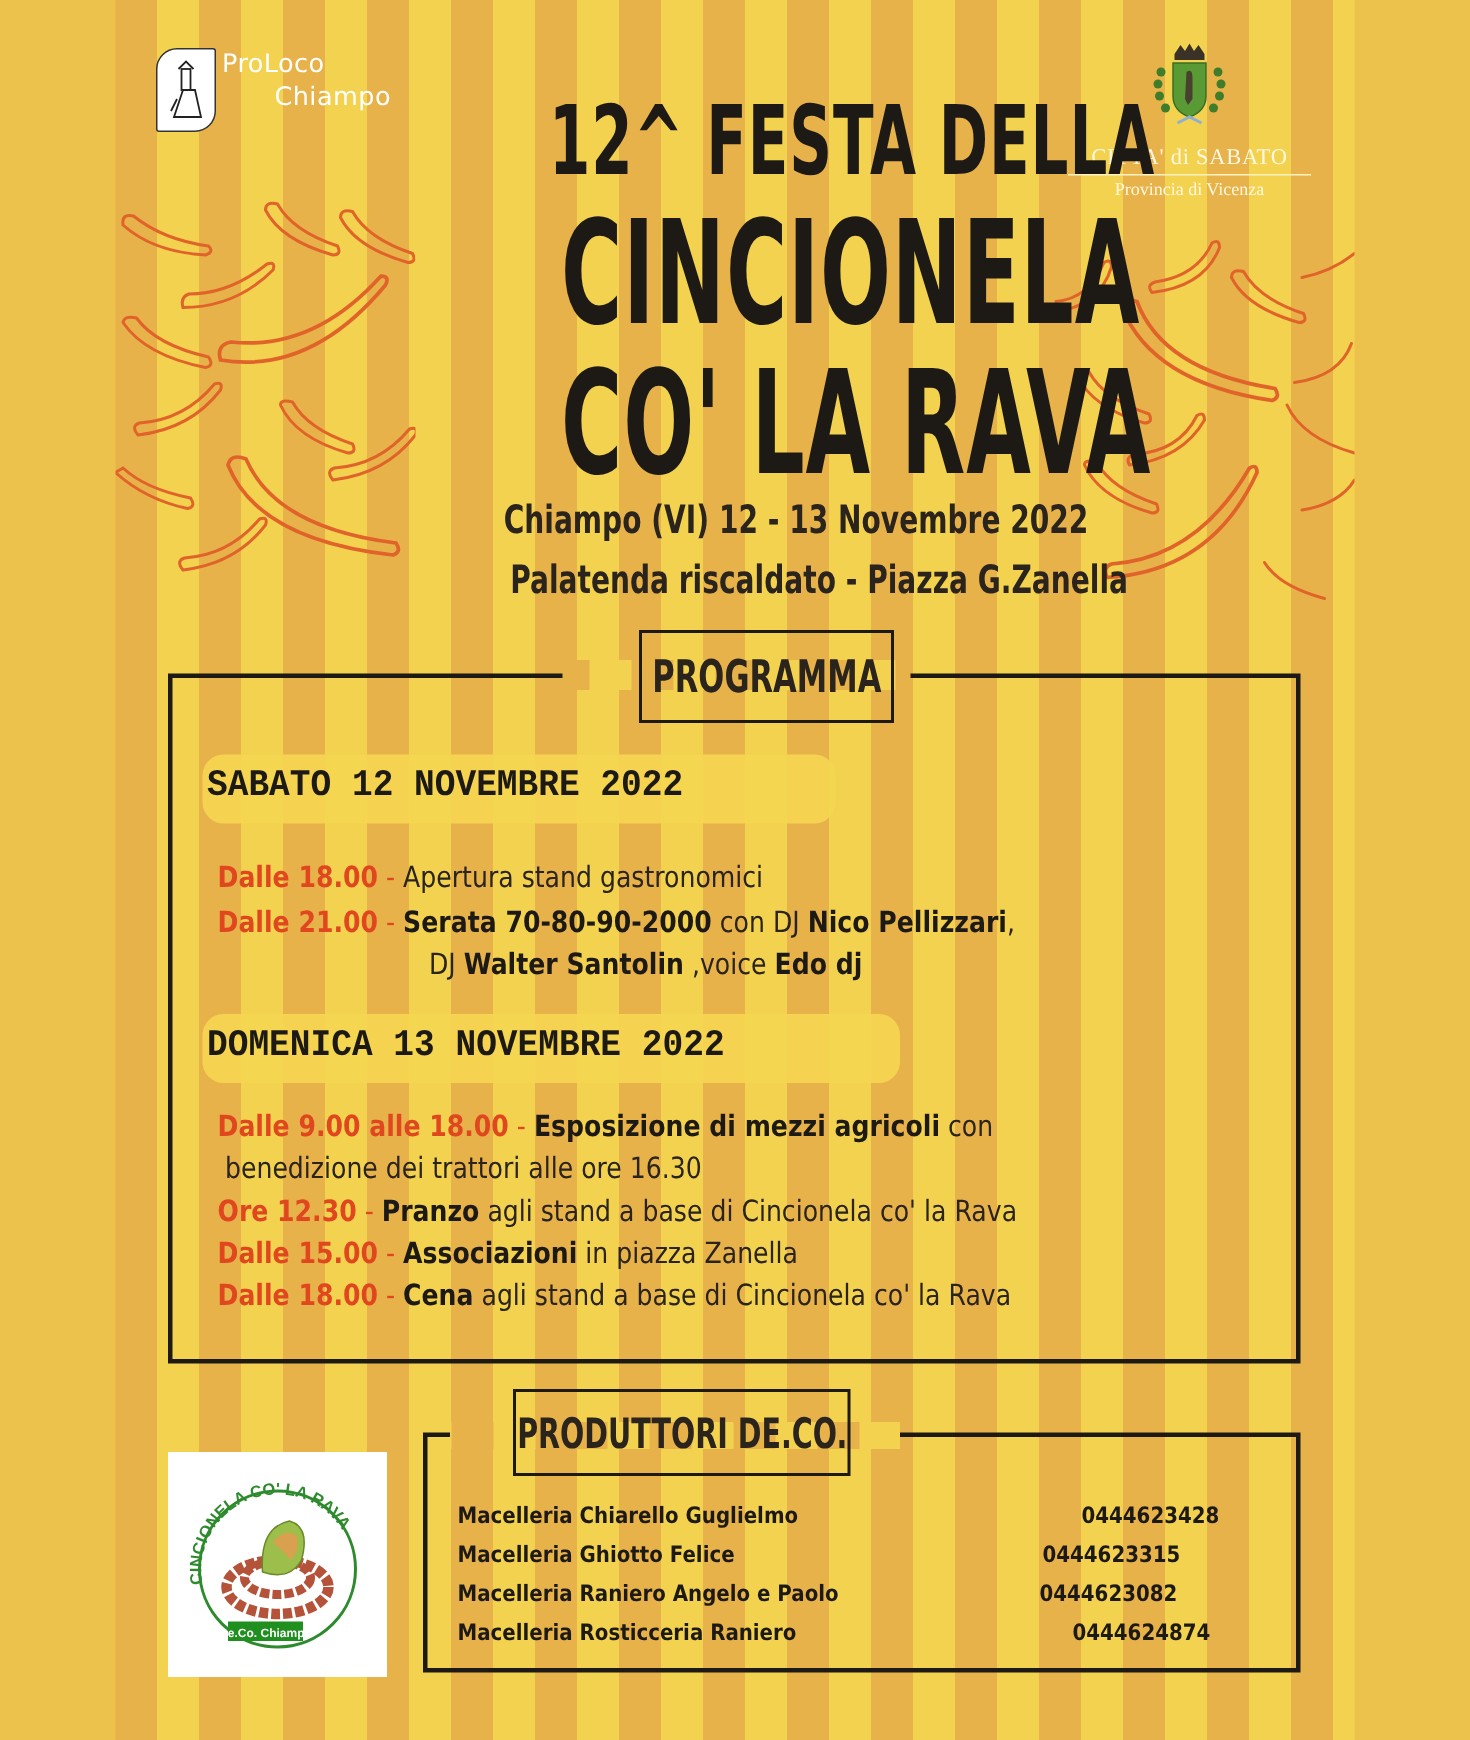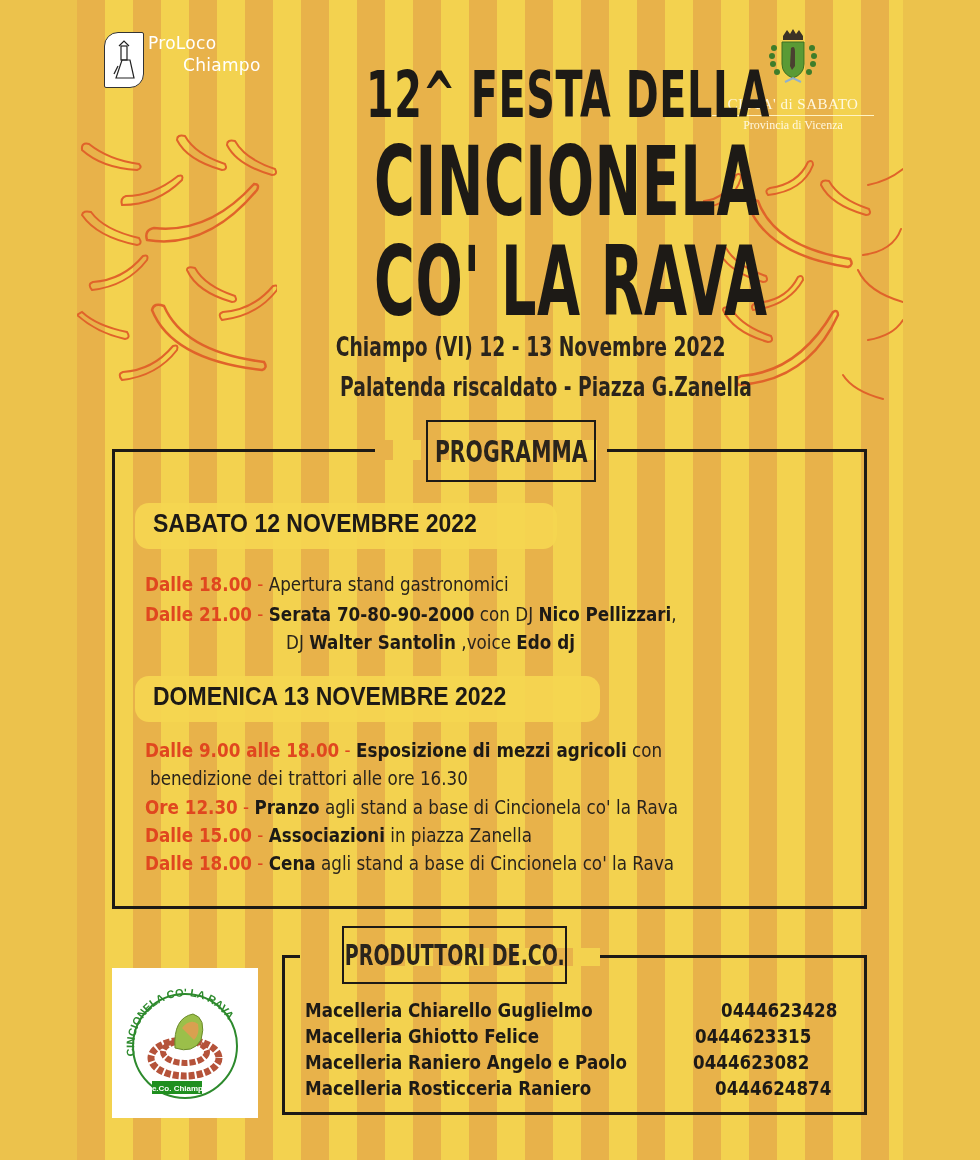--- a/index.html
+++ b/index.html
@@ -50,34 +50,34 @@
   .label-box {
     border: 2.5px solid #1d1a16; display: flex; align-items: center; justify-content: center;
     font-family: "DejaVu Sans", sans-serif; font-weight: bold; color: #2a241c;
   }
   .label-box span { display: inline-block; transform: scaleX(0.68); font-size: 30px; white-space: nowrap; }
 
   .frame { border: 3px solid #1d1a16; }
 
   .day-band {
     background: rgba(245, 214, 80, 0.92); border-radius: 14px;
-    font-family: Liberation Sans, sans-serif; font-weight: bold; font-size: 25px;
-    color: #1d1a16; padding: 6px 18px; white-space: nowrap;
+    font-family: Liberation Mono, monospace; font-weight: bold; font-size: 25px;
+    color: #1d1a16; padding: 6px 3px; white-space: nowrap;
   }
   .day-band span { display: inline-block; transform: scaleX(0.92); transform-origin: left; }
 
   .ev { font-family: "DejaVu Sans", sans-serif; font-size: 19.5px; line-height: 25px; color: #2a241c; white-space: nowrap; }
   .ev .inner { display: inline-block; transform: scaleX(0.86); transform-origin: left; }
   .ev .time { color: #e0471f; font-weight: bold; }
   .ev .sep { color: #e0471f; }
   .ev b { font-weight: bold; color: #1d1a16; }
 
   .deco-logo { left: 112px; top: 968px; width: 146px; height: 150px; background: #fff; display: flex; align-items: center; justify-content: center; }
 
-  .prod { font-family: "DejaVu Sans", sans-serif; font-weight: bold; font-size: 19px; line-height: 26px; color: #1d1a16; white-space: nowrap; }
+  .prod { font-family: "DejaVu Sans", sans-serif; font-weight: bold; font-size: 15px; line-height: 26px; color: #1d1a16; white-space: nowrap; }
   .prod .inner { display: inline-block; transform: scaleX(0.88); transform-origin: left; }
 </style>
 </head>
 <body>
 
 <div class="poster"></div>
 
 <svg class="abs" style="left:77px;top:130px" width="200" height="260">
   <g fill="none" stroke="#e0632a" stroke-width="2" stroke-linecap="round">
     <path d="M5 20 q20 18 55 20 q6 -2 2 -6 q-30 -4 -50 -20 q-8 -2 -7 6z"></path>

